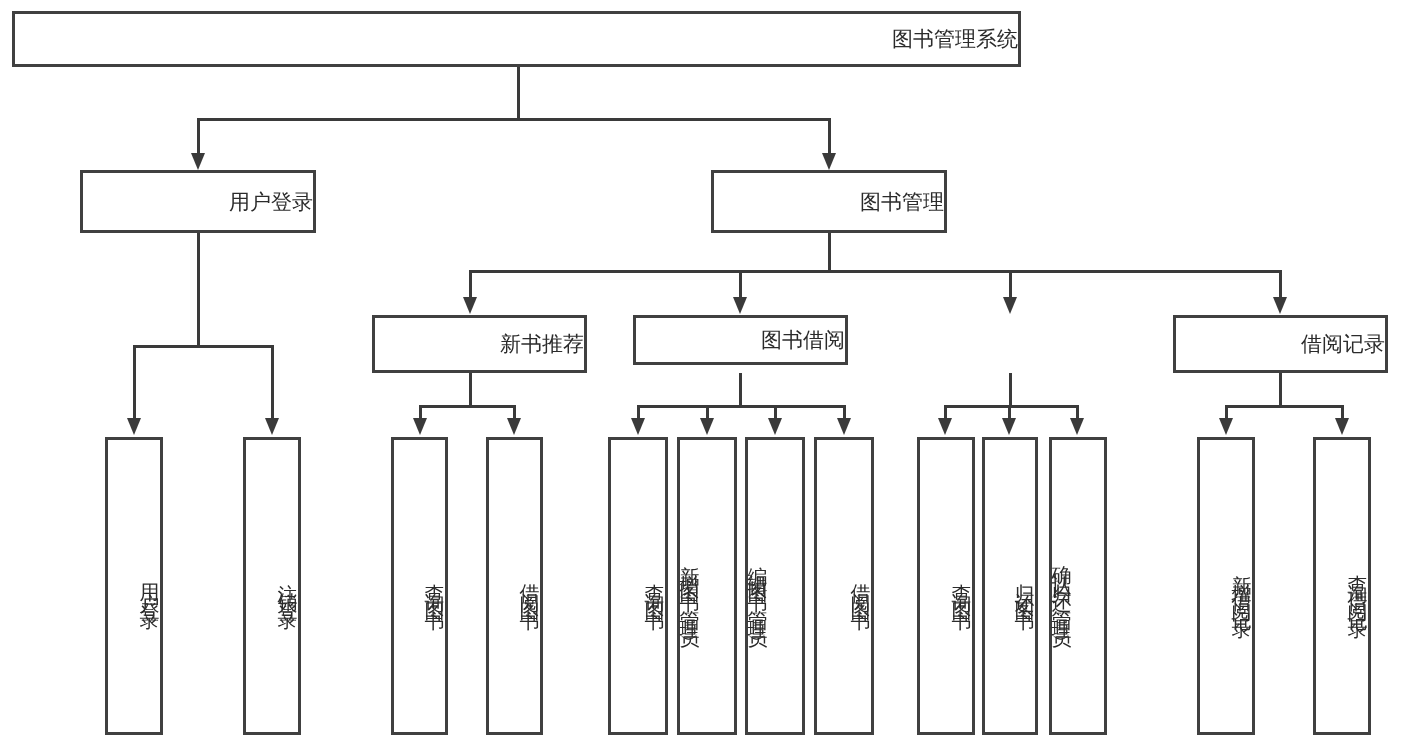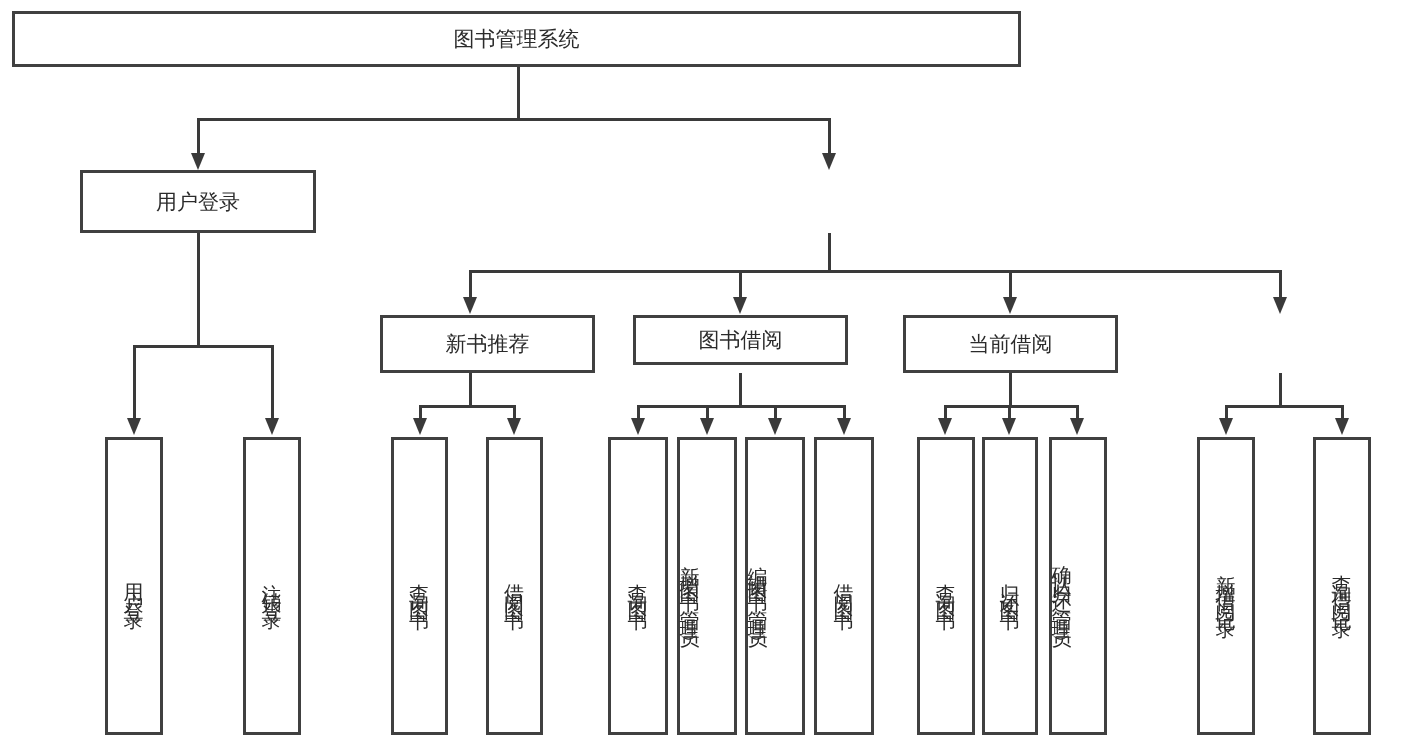--- a/index.html
+++ b/index.html
@@ -7,21 +7,21 @@
     position:relative; width:1405px; height:747px;
     background:var(--background,#ffffff);
     font-family:"Liberation Sans", sans-serif;
     color:var(--text,#2b2b2b);
     overflow:hidden;
   }
   .box {
     position:absolute; box-sizing:border-box;
     border:3px solid var(--box-border,#404040);
     background:#ffffff;
-    display:flex; align-items:center; justify-content:center;
+    display:flex; align-items:center; justify-content:flex-end;
     font-size:21px; line-height:1.2; white-space:nowrap;
   }
   .leaf { font-size:20px; }
   .leaf .vtext {
     writing-mode:vertical-rl; text-orientation:upright;
     letter-spacing:9px; line-height:1; white-space:normal;
   }
   .leaf.long { align-items:center; justify-content:flex-start; padding-top:8px; }
   .vl, .hl { position:absolute; background:var(--line,#3a3a3a); }
   .vl { width:3px; }
@@ -100,29 +100,32 @@
   <div class="vl" style="left:1341px;top:405px;height:14px"></div>
   <div class="ah" style="left:1335px;top:418px"></div>
 
   <div class="box" style="left:12px;top:11px;width:1009px;height:56px">
     <span>图书管理系统</span>
   </div>
 
   <div class="box" style="left:80px;top:170px;width:236px;height:63px">
     <span>用户登录</span>
   </div>
+  <div class="box" style="left:711px;top:170px;width:236px;height:63px">
+    <span>图书管理</span>
+  </div>
 
-  <div class="box" style="left:380px;top:315px;width:215px;height:58px">
+  <div class="box" style="left:372px;top:315px;width:215px;height:58px">
     <span>新书推荐</span>
   </div>
   <div class="box" style="left:633px;top:315px;width:215px;height:50px">
     <span>图书借阅</span>
   </div>
-  <div class="box" style="left:903px;top:315px;width:215px;height:58px">
-    <span>当前借阅</span>
+  <div class="box" style="left:1173px;top:315px;width:215px;height:58px">
+    <span>借阅记录</span>
   </div>
 
   <div class="box leaf" style="left:105px;top:437px;width:58px;height:298px">
     <span class="vtext">用户登录</span>
   </div>
   <div class="box leaf" style="left:243px;top:437px;width:58px;height:298px">
     <span class="vtext">注销登录</span>
   </div>
 
   <div class="box leaf" style="left:391px;top:437px;width:57px;height:298px">

